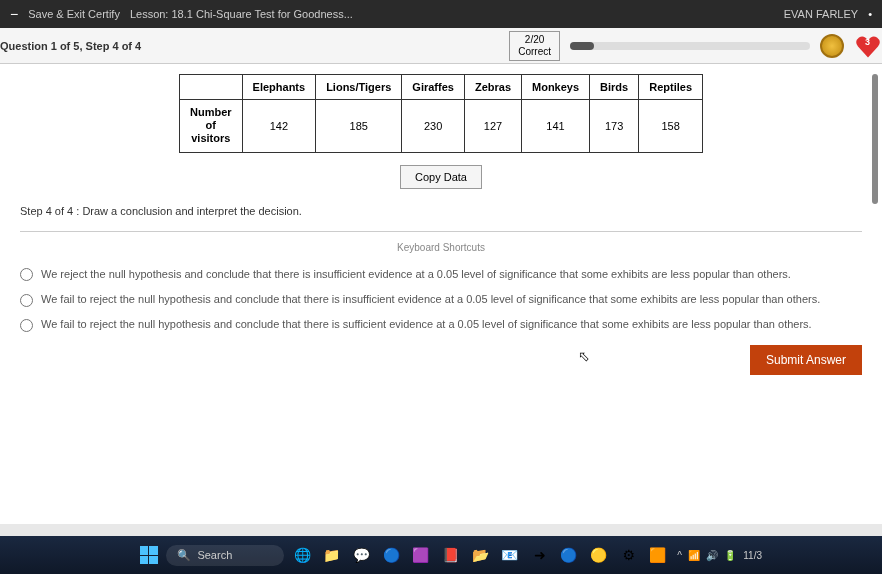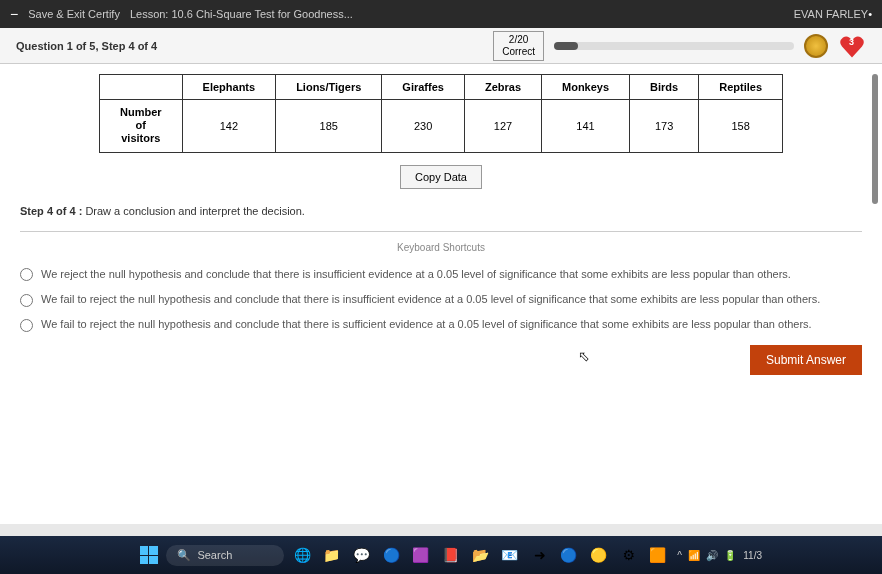--- a/index.html
+++ b/index.html
@@ -1,46 +1,46 @@
 <!DOCTYPE html>
 <html><head>
   <meta charset="utf-8">
   <style>
     * { box-sizing: border-box; margin: 0; padding: 0; }
     body { font-family: Arial, sans-serif; background: #e8e8e8; width: 882px; height: 574px; overflow: hidden; position: relative; }
     
     .topbar { background: #2a2a2a; color: #ccc; height: 28px; display: flex; align-items: center; padding: 0 10px; font-size: 11px; }
     .topbar .left { display: flex; align-items: center; gap: 10px; }
-    .topbar .right { margin-left: auto; display: flex; align-items: flex-end; }
+    .topbar .right { margin-left: auto; display: flex; align-items: flex-end; gap: 10px; }
     .menu-icon { color: #fff; font-size: 14px; }
     .topbar .dot { color: #fff; }
     
-    .header-row { background: #f5f5f5; border-bottom: 1px solid #ccc; height: 36px; display: flex; align-items: center; padding: 0 16px; font-size: 11px; }
+    .header-row { background: #f5f5f5; border-bottom: 1px solid #ccc; height: 36px; display: flex; align-items: center; padding: 0 0; font-size: 11px; }
     .header-row .qnum { font-weight: bold; color: #333; }
     .header-row .center { margin-left: auto; display: flex; align-items: center; gap: 10px; }
     .score-box { border: 1px solid #999; padding: 2px 8px; text-align: center; font-size: 10px; line-height: 1.2; }
     .progress { width: 240px; height: 8px; background: #ddd; border-radius: 4px; position: relative; }
     .progress-fill { position: absolute; left: 0; top: 0; height: 100%; width: 10%; background: #555; border-radius: 4px; }
     .coin { width: 24px; height: 24px; background: radial-gradient(#f0c040,#c08a10); border-radius: 50%; border: 2px solid #a07010; }
     .heart { width: 28px; height: 28px; background: #e03030; clip-path: path('M14 26 L4 15 Q0 10 5 6 Q10 3 14 9 Q18 3 23 6 Q28 10 24 15 Z'); position: relative; }
     .heart-num { position: absolute; top: 5px; left: 11px; color: #fff; font-size: 9px; font-weight:bold; }
     
     .content { background: #fff; margin: 0; padding: 10px 20px 12px; position: relative; height: 460px; overflow-y: auto; }
     .scroll-indicator { position: absolute; right: 4px; top: 10px; width: 6px; height: 130px; background: #888; border-radius: 3px; }
     
     table.zoo { margin: 0 auto; border-collapse: collapse; font-size: 11px; }
     table.zoo caption { font-weight: bold; padding: 6px; border: 1px solid #333; border-bottom: none; font-size: 11px; }
-    table.zoo th, table.zoo td { border: 1px solid #333; padding: 6px 20px; text-align: center; }
+    table.zoo th, table.zoo td { border: 1px solid #333; padding: 6px 10px; text-align: center; }
     table.zoo th { font-weight: bold; }
     table.zoo .rowhead { font-weight: bold; line-height: 1.2; }
     
     .copy-btn { display: block; margin: 12px auto 0; padding: 5px 14px; border: 1px solid #999; background: #f5f5f5; font-size: 11px; cursor: pointer; }
     
     .step-line { margin-top: 16px; font-size: 11px; color: #333; }
-    .step-line b { font-weight: bold; }
+    .step-line b { font-weight: normal; }
     
     hr.sep { margin: 14px 0 10px; border: none; border-top: 1px solid #ccc; }
     
     .answer-row { display: flex; align-items: center; font-size: 12px; }
     .answer-row .label { font-weight: bold; color: #333; }
     .answer-row .tools { margin-left: auto; display: flex; gap: 6px; align-items: center; }
     .tool-btn { border: 1px solid #aaa; background: #f5f5f5; padding: 4px 10px; font-size: 11px; cursor: pointer; display: flex; align-items: center; gap: 4px; }
     .kb-shortcut { text-align: center; font-size: 10px; color: #888; margin-top: 2px; }
     
     .options { margin-top: 14px; }
@@ -58,21 +58,21 @@
     
     .cursor { position: absolute; left: 578px; top: 348px; font-size: 14px; color: #000; pointer-events: none; z-index: 100; }
   </style>
 </head>
 <body>
 
 <div class="topbar">
   <div class="left">
     <span class="menu-icon">−</span>
     <span>Save &amp; Exit Certify</span>
-    <span>Lesson: 10.6 Chi-Square Test for Goodness...</span>
+    <span>Lesson: 18.1 Chi-Square Test for Goodness...</span>
   </div>
   <div class="right">
     <span>EVAN FARLEY</span>
     <span class="dot">•</span>
   </div>
 </div>
 
 <div class="header-row">
   <span class="qnum">Question 1 of 5, Step 4 of 4</span>
   <div class="center">

